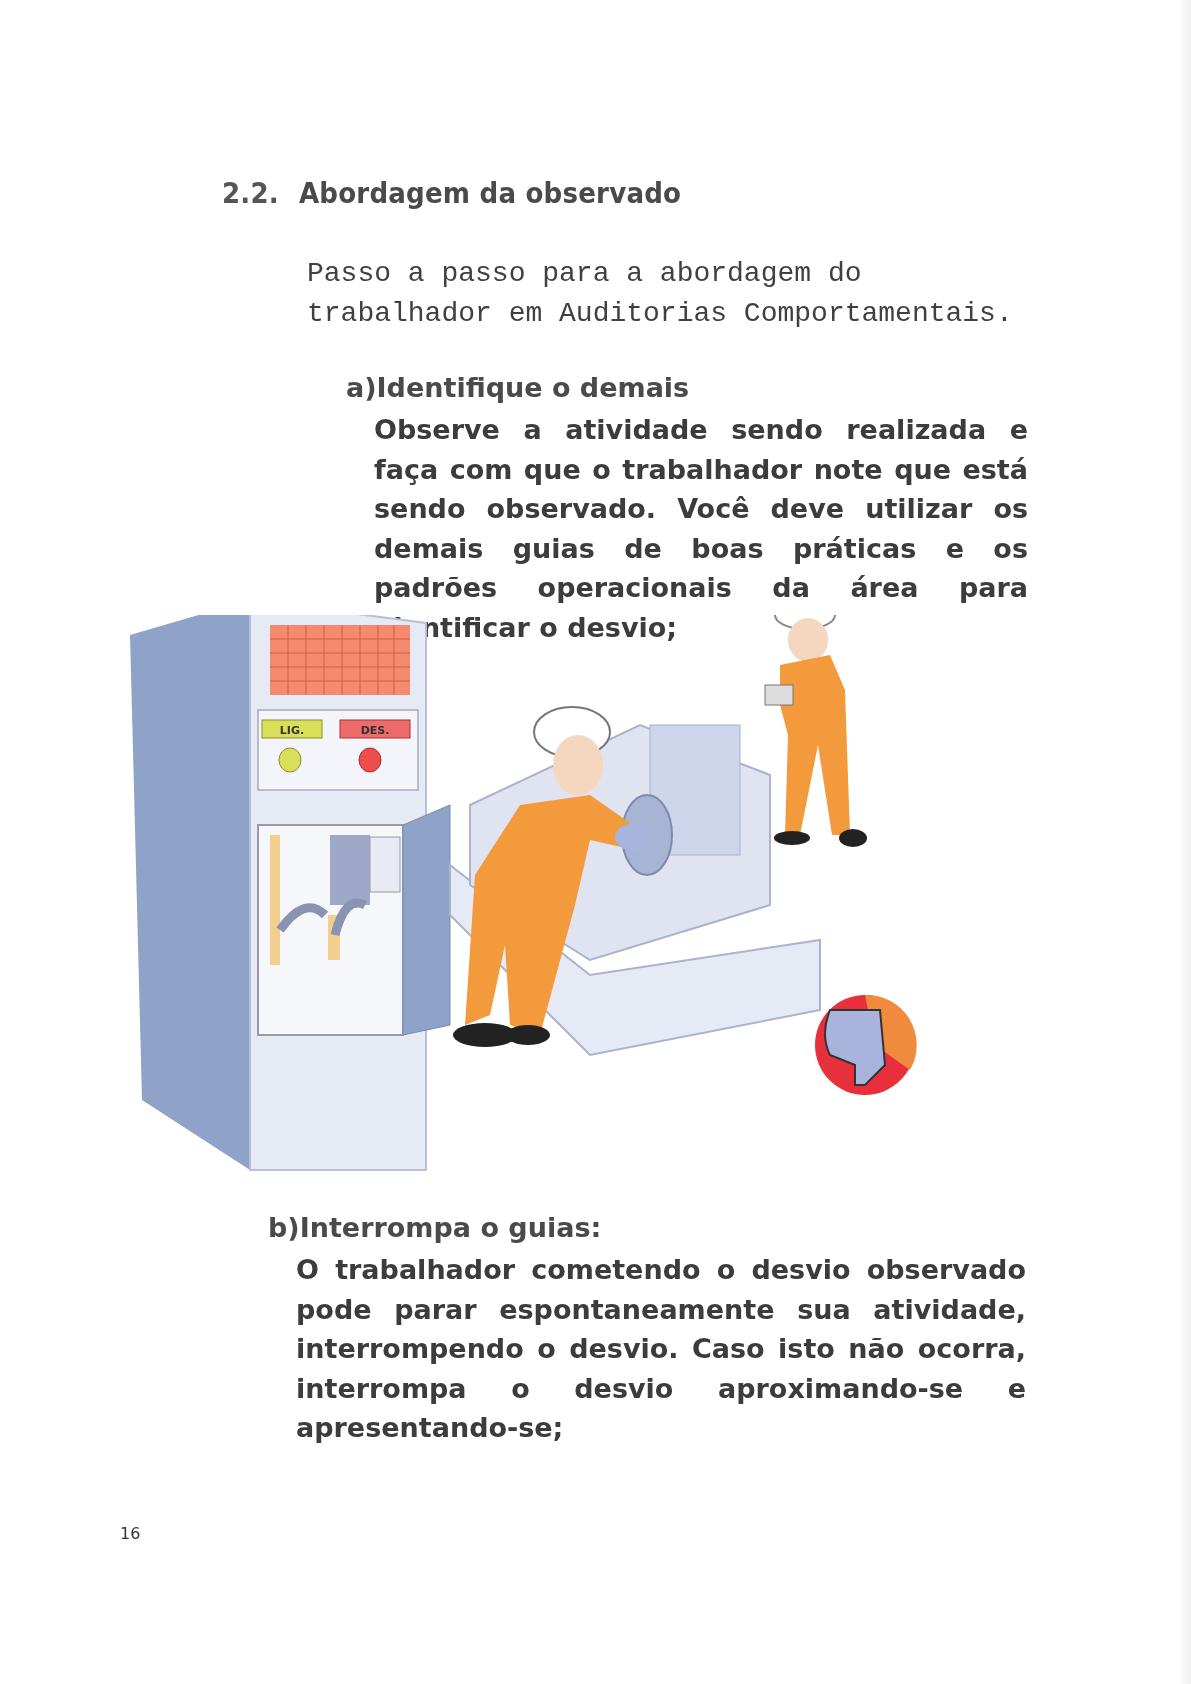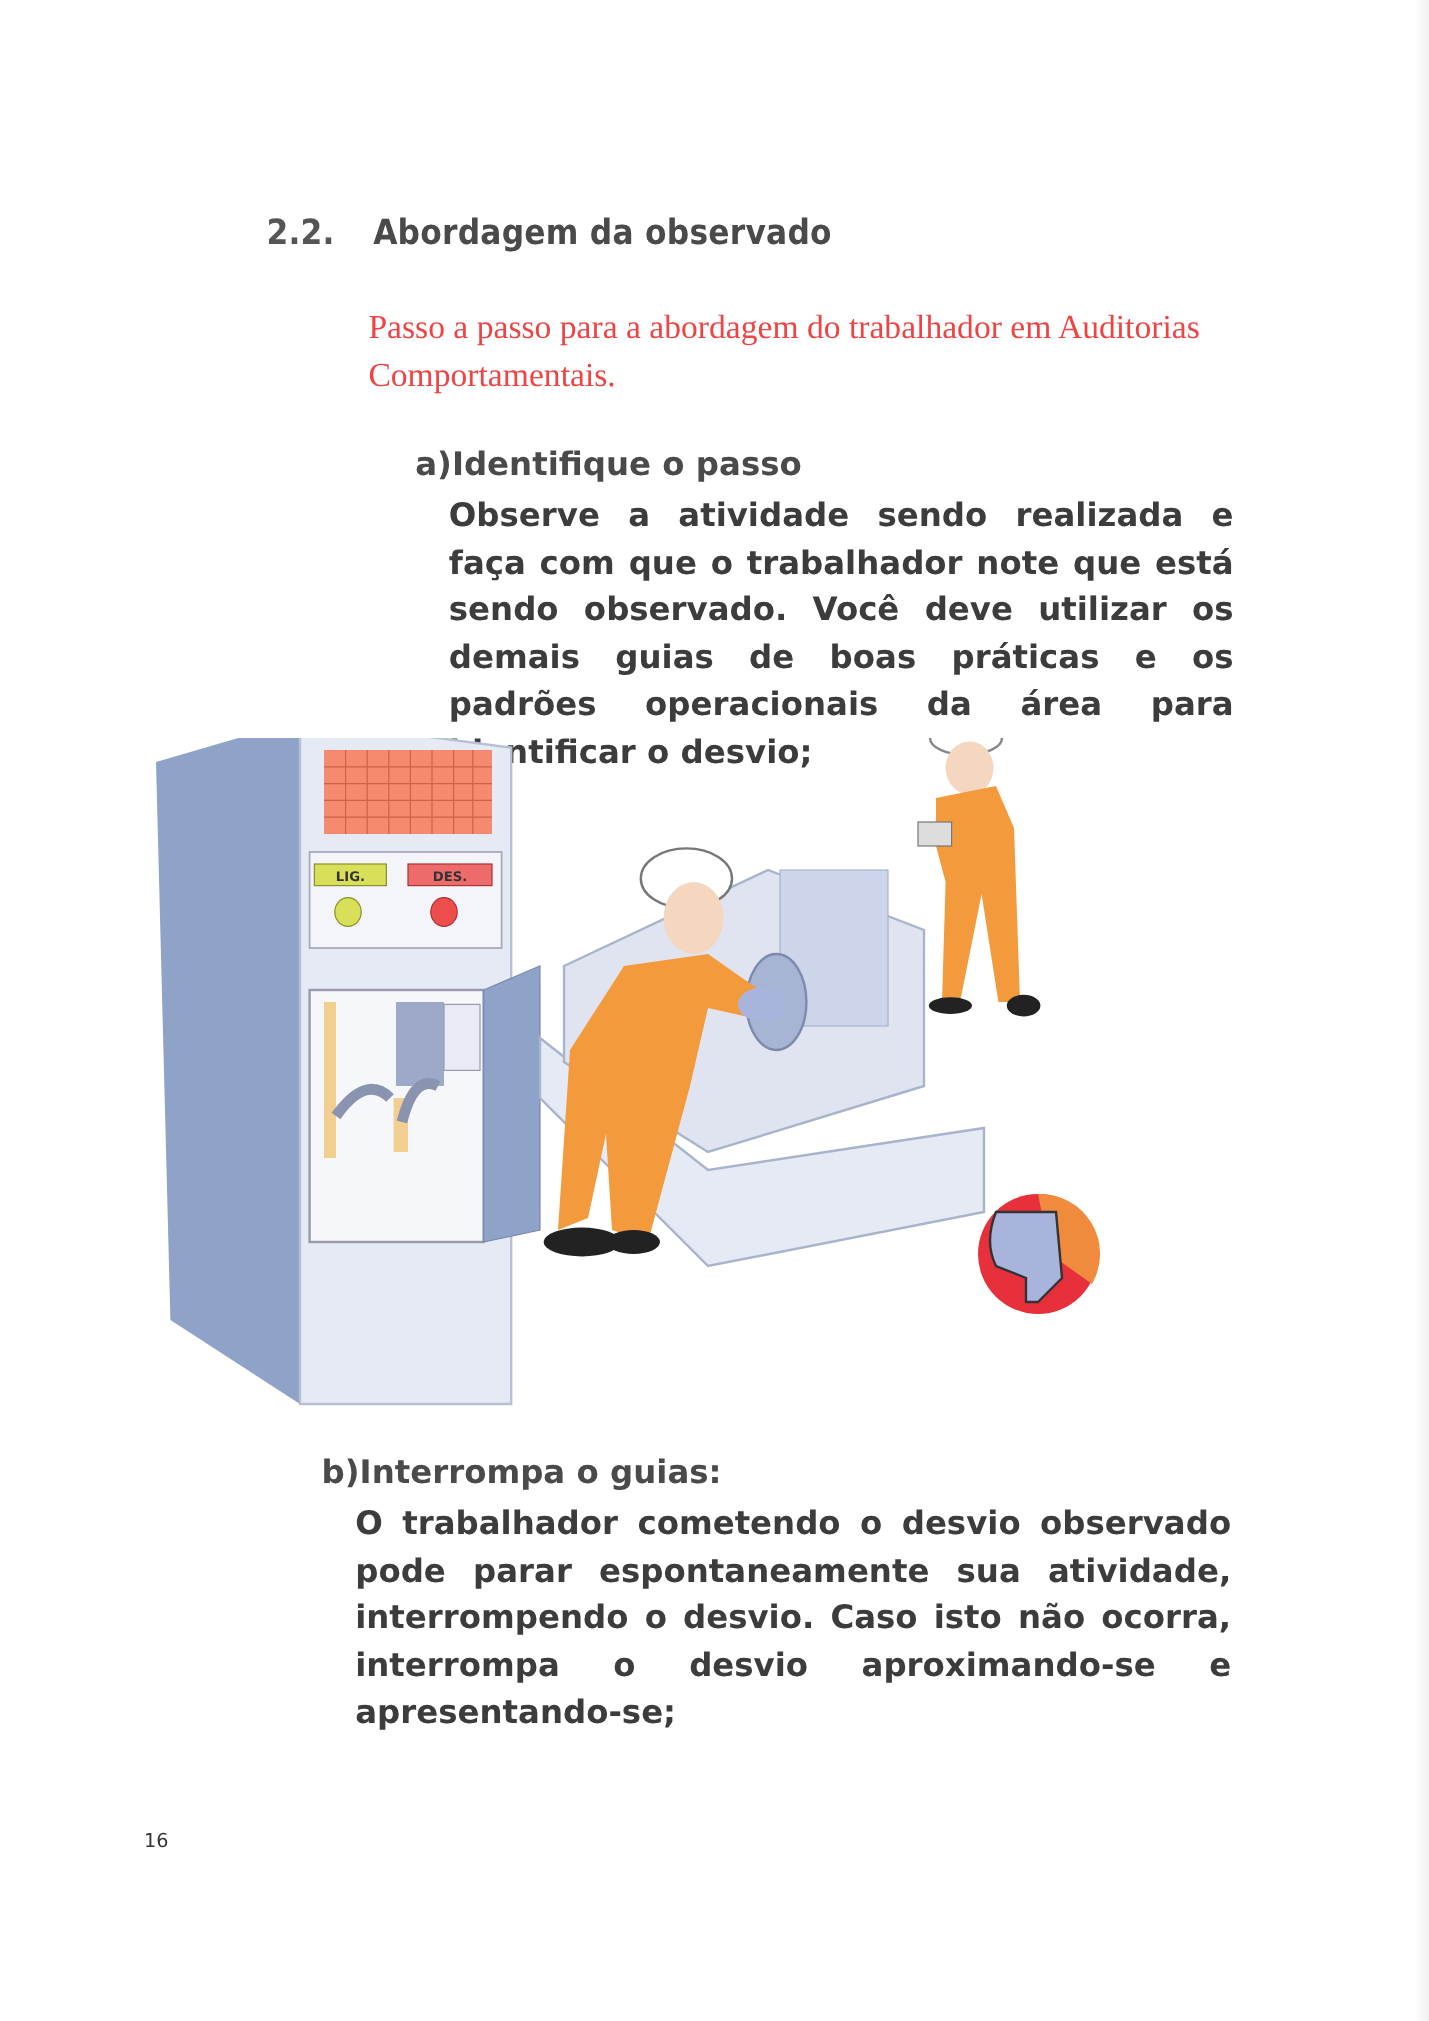--- a/index.html
+++ b/index.html
@@ -4,23 +4,23 @@
   <style>
     html, body { margin: 0; padding: 0; }
     body {
       width: 1191px; height: 1684px; background: #ffffff; position: relative; overflow: hidden;
       font-family: "DejaVu Sans", sans-serif; color: #333;
     }
     .right-shadow { position: absolute; right: 0; top: 0; width: 12px; height: 1684px;
       background: linear-gradient(to right, #ffffff, #f0f0f0); }
     .section-heading { position: absolute; left: 222px; top: 176px; font-size: 29px; font-weight: bold;
       color: #4a4a4a; letter-spacing: 0.2px; font-family: "DejaVu Sans Condensed", "DejaVu Sans", sans-serif; }
-    .section-heading .num { margin-right: 32px; color: #555; }
+    .section-heading .num { margin-right: 20px; color: #555; }
     .intro { position: absolute; left: 307px; top: 254px; width: 730px; font-size: 28px; line-height: 40px;
-      color: #ef4444; font-family: Liberation Serif, serif; font-weight: 300; }
+      color: #404040; font-family: Liberation Mono, monospace; font-weight: 300; }
     .item-title { position: absolute; font-size: 27px; font-weight: bold; color: #4a4a4a; }
     .item-a-title { left: 346px; top: 372px; }
     .item-b-title { left: 268px; top: 1212px; }
     .body-text { position: absolute; font-size: 27px; line-height: 39.5px; color: #3c3c3c; text-align: justify; font-weight: bold; }
     .item-a-body { left: 374px; top: 410px; width: 654px; }
     .item-b-body { left: 296px; top: 1250px; width: 730px; }
     .illustration { position: absolute; left: 120px; top: 615px; width: 830px; height: 570px; }
     .page-number { position: absolute; left: 120px; top: 1524px; font-size: 16px; color: #333; }
   </style>
 </head>
@@ -28,21 +28,21 @@
 
 <div class="right-shadow"></div>
 
 <div class="section-heading">
   <span class="num">2.2.</span><span>Abordagem da observado</span>
 </div>
 
 <div class="intro">Passo a passo para a abordagem do trabalhador em Auditorias Comportamentais.</div>
 
 <div class="item-title item-a-title">
-  <span>a)</span><span>Identifique o passo</span>
+  <span>a)</span><span>Identifique o demais</span>
 </div>
 <div class="body-text item-a-body">Observe a atividade sendo realizada e faça com que o trabalhador note que está sendo observado. Você deve utilizar os demais guias de boas práticas e os padrões operacionais da área para identificar o desvio;</div>
 
 <svg class="illustration" viewBox="0 0 830 570" xmlns="http://www.w3.org/2000/svg">
 
   <g>
     <polygon points="10,20 130,-15 130,555 22,485" fill="#8fa3c9"></polygon>
     <polygon points="130,-15 306,8 306,555 130,555" fill="#e6eaf4" stroke="#b8c0d4" stroke-width="2"></polygon>
     <rect x="150" y="10" width="140" height="70" fill="#f58a6e"></rect>
     <g stroke="#d0614a" stroke-width="1">

